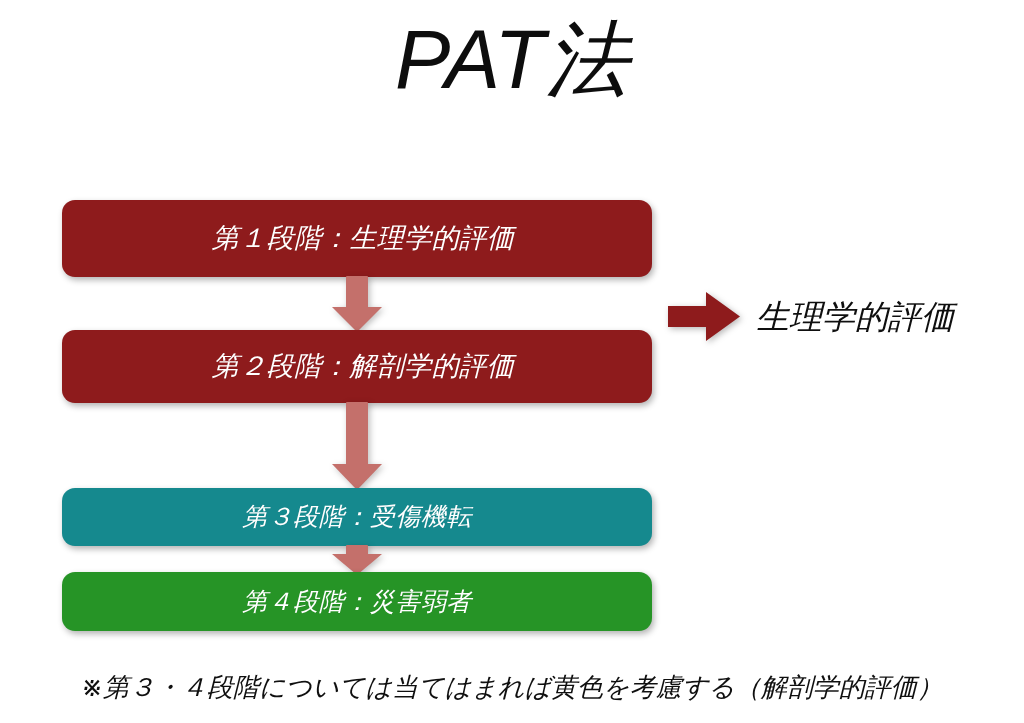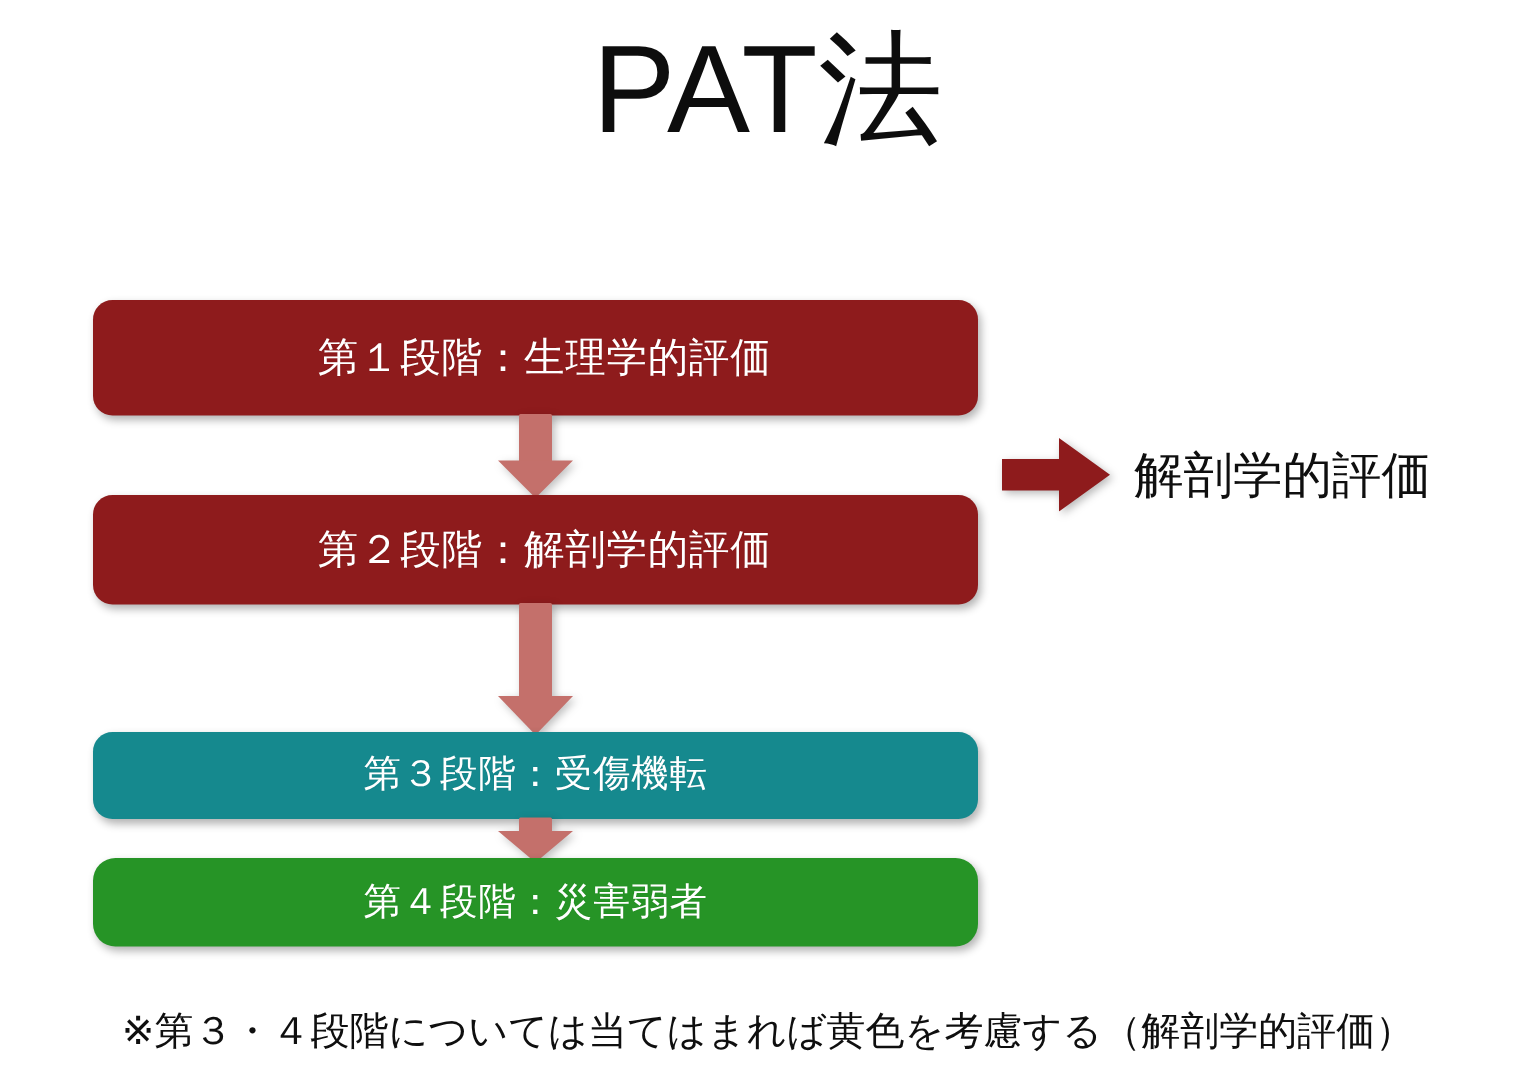--- a/index.html
+++ b/index.html
@@ -16,20 +16,21 @@
     color: #111111;
     -webkit-font-smoothing: antialiased;
   }
 
   #slide {
     position: absolute;
     left: 0; top: 0;
     width: 1024px;
     height: 723px;
     background: #ffffff;
+    font-style: italic;
   }
 
   
   #title {
     position: absolute;
     left: 0;
     top: 18px;
     width: 1024px;
     text-align: center;
     font-size: 83px;
@@ -60,21 +61,21 @@
     white-space: nowrap;
     text-shadow: 0 0 1px rgba(0,0,0,0.10);
   }
   .stage-label.small {
     font-size: 25px;
   }
 
   #box-stage1 { top: 200px;  height: 77px; }
   #box-stage2 { top: 330px;  height: 73px; }
   #box-stage3 { top: 488px;  height: 58px; }
-  #box-stage4 { top: 572px;  height: 59px; border-radius: 15px; }
+  #box-stage4 { top: 572px;  height: 59px; }
 
   
   .down-arrow {
     position: absolute;
     left: 332px;
     width: 50px;
   }
   .down-arrow .shaft {
     position: absolute;
     left: 14px;
@@ -173,17 +174,17 @@
 
   <div class="stage-box" id="box-stage4" style="background-color: rgb(38, 148, 38);">
     <span class="stage-label small">第４段階：災害弱者</span>
   </div>
 
   <div id="right-arrow">
     <svg width="72" height="49" viewBox="0 0 72 49" xmlns="http://www.w3.org/2000/svg">
       <polygon id="right-arrow-shape" points="0,14 38,14 38,0 72,24.5 38,49 38,35 0,35" fill="#8e1b1c"></polygon>
     </svg>
   </div>
-  <div id="right-arrow-text">解剖学的評価</div>
+  <div id="right-arrow-text">生理学的評価</div>
 
   <div id="footnote">※第３・４段階については当てはまれば黄色を考慮する（解剖学的評価）</div>
 
 </div>
 
 </body></html>

